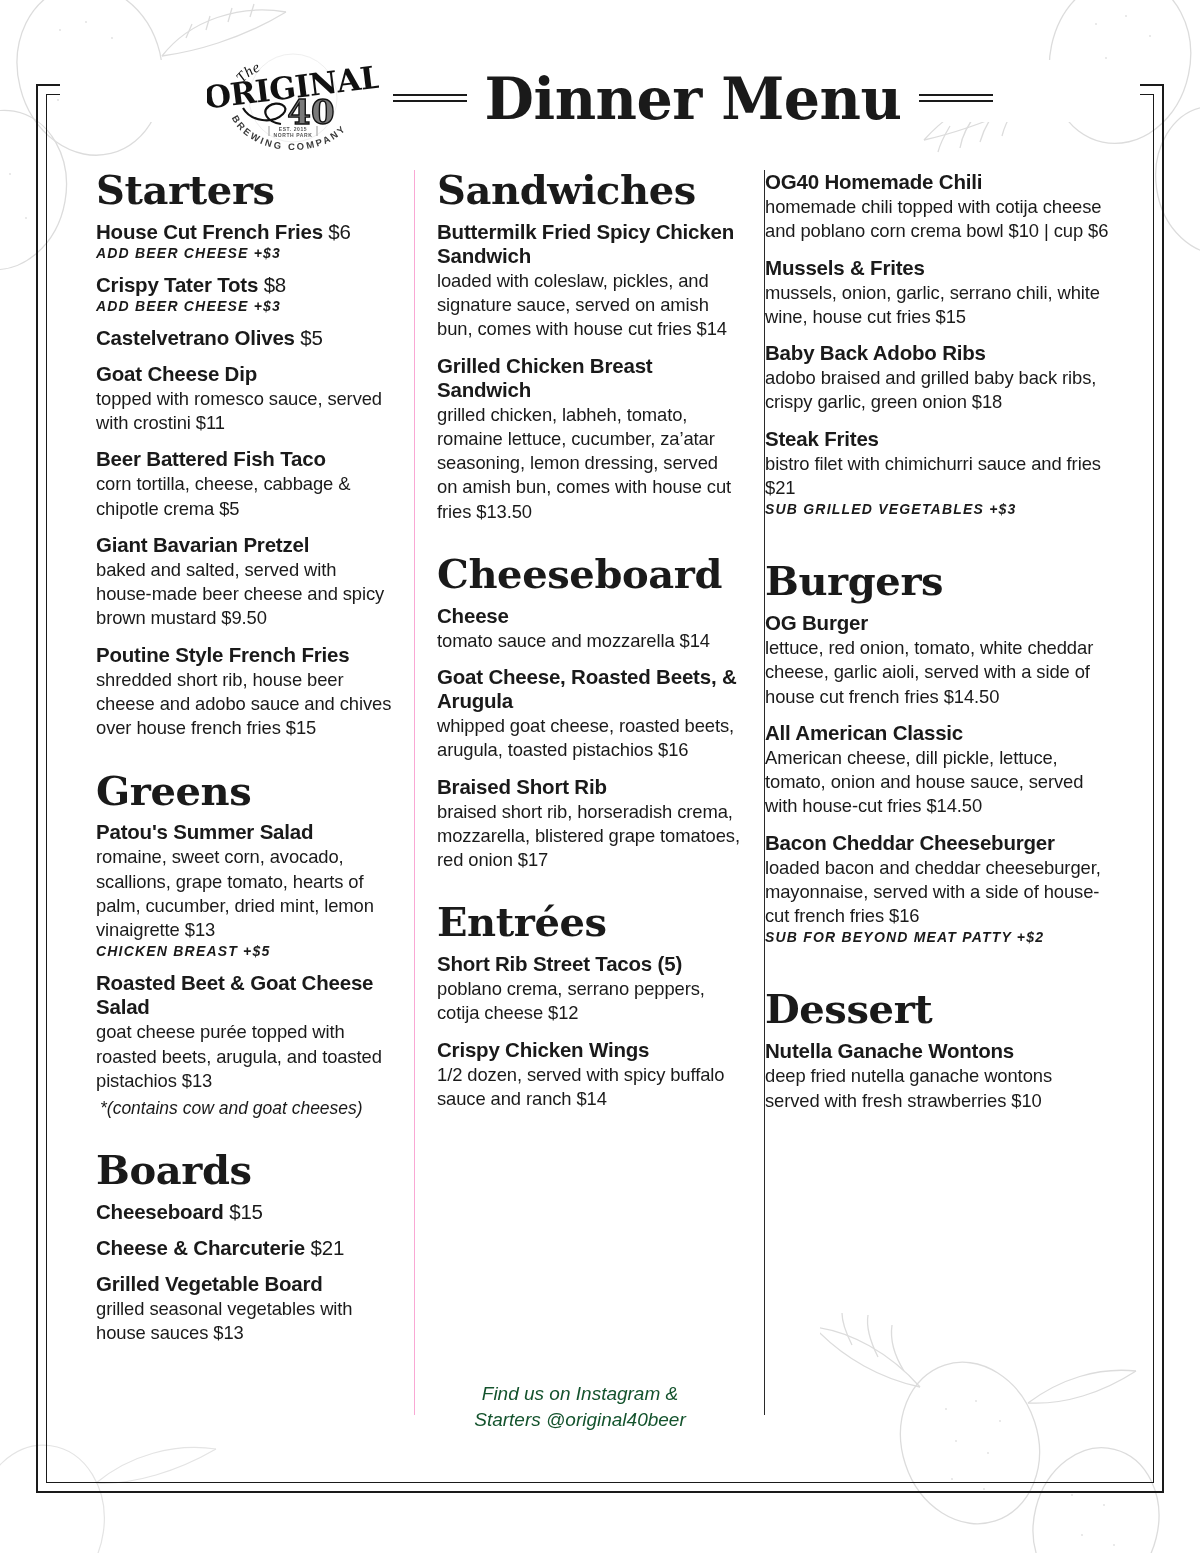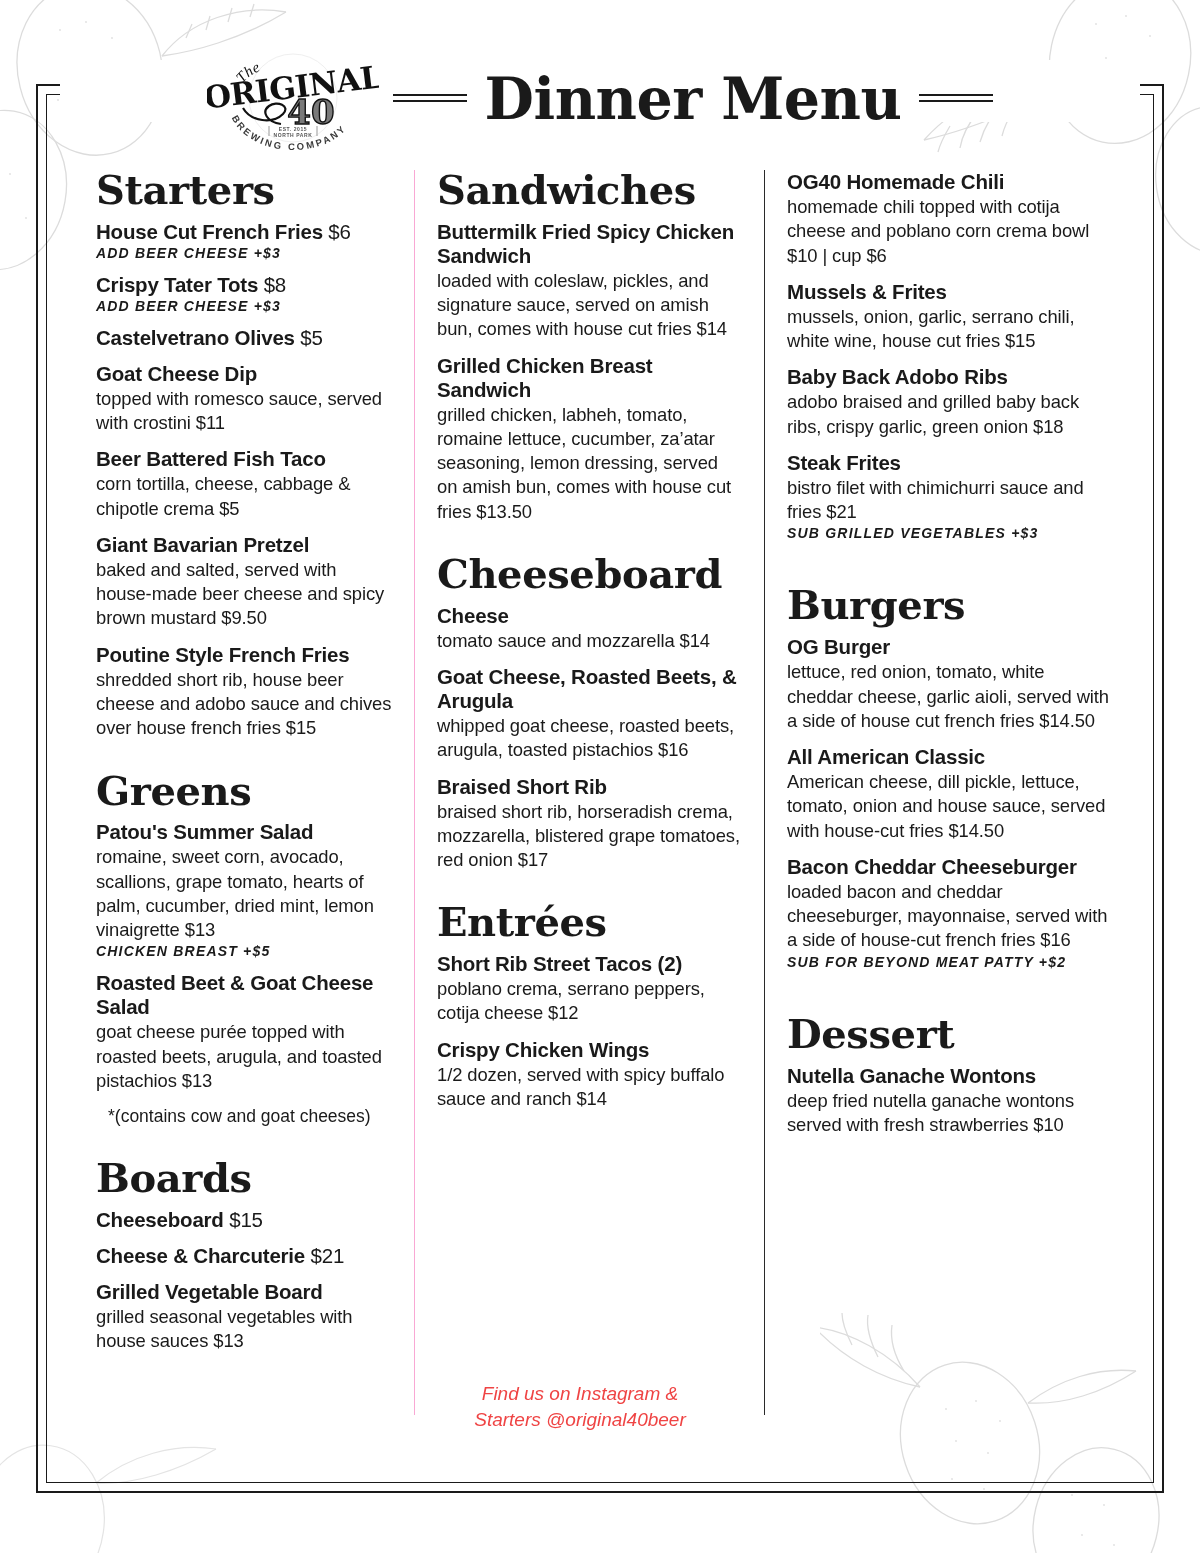--- a/index.html
+++ b/index.html
@@ -63,21 +63,21 @@
   
   .columns{
     position:absolute;z-index:3;
     left:96px;top:170px;width:1014px;
     display:flex;
     align-items:flex-start;
   }
   .col{ box-sizing:border-box; }
   .col-1{width:318px;padding-right:22px;}
   .col-2{width:350px;padding-left:22px;padding-right:22px;border-left:1px solid #f9a8d4;}
-  .col-3{width:346px;padding-left:22px;border-left:1px solid #2a2a2a;}
+  .col-3{width:346px;border-left:1px solid #2a2a2a;}
   .col-2,.col-3{min-height:1245px;}
 
   .sec-head{
     font-family:"DejaVu Serif", serif;
     font-weight:700;
     font-size:40px;
     line-height:1.02;
     margin:0 0 9px 0;
     letter-spacing:-0.4px;
   }
@@ -103,33 +103,34 @@
   }
   .item-add{
     font-weight:700;
     font-style:italic;
     font-size:14px;
     letter-spacing:1.2px;
     margin:1px 0 0 0;
     text-transform:uppercase;
   }
   .item-note{
+    font-style:italic;
     font-size:17.5px;
     line-height:1.3;
-    margin:12px;
+    margin:4px;
   }
   .footer-note{
     position:absolute;z-index:3;
     left:430px;top:1381px;width:300px;
     text-align:center;
     font-style:italic;
     font-weight:300;
     font-size:19px;
     line-height:1.35;
-    color:#ef4444;
+    color:#14532d;
   }
 </style>
 </head>
 <body>
 
 <div class="bg-art">
   <svg class="art-tl" width="360" height="330" viewBox="0 0 360 330" fill="none" stroke="#dcdcdc" stroke-width="1.3">
     <ellipse cx="150" cy="110" rx="72" ry="86" transform="rotate(-14 150 110)"></ellipse>
     <ellipse cx="60" cy="230" rx="66" ry="80" transform="rotate(10 60 230)"></ellipse>
     <path d="M222 96 C250 60 300 44 346 52"></path>
@@ -314,21 +315,21 @@
       <div class="item">
         <p class="item-name"><span>Goat Cheese, Roasted Beets, &amp; Arugula</span></p>
         <p class="item-desc">whipped goat cheese, roasted beets, arugula, toasted pistachios $16</p>
       </div>
       <div class="item">
         <p class="item-name"><span>Braised Short Rib</span></p>
         <p class="item-desc">braised short rib, horseradish crema, mozzarella, blistered grape tomatoes, red onion $17</p>
       </div>
       <h2 class="sec-head sec-gap">Entrées</h2>
       <div class="item">
-        <p class="item-name"><span>Short Rib Street Tacos (2)</span></p>
+        <p class="item-name"><span>Short Rib Street Tacos (5)</span></p>
         <p class="item-desc">poblano crema, serrano peppers, cotija cheese $12</p>
       </div>
       <div class="item">
         <p class="item-name"><span>Crispy Chicken Wings</span></p>
         <p class="item-desc">1/2 dozen, served with spicy buffalo sauce and ranch $14</p>
       </div>
     </div>
   <div class="col col-3">
       <div class="item">
         <p class="item-name"><span>OG40 Homemade Chili</span></p>

